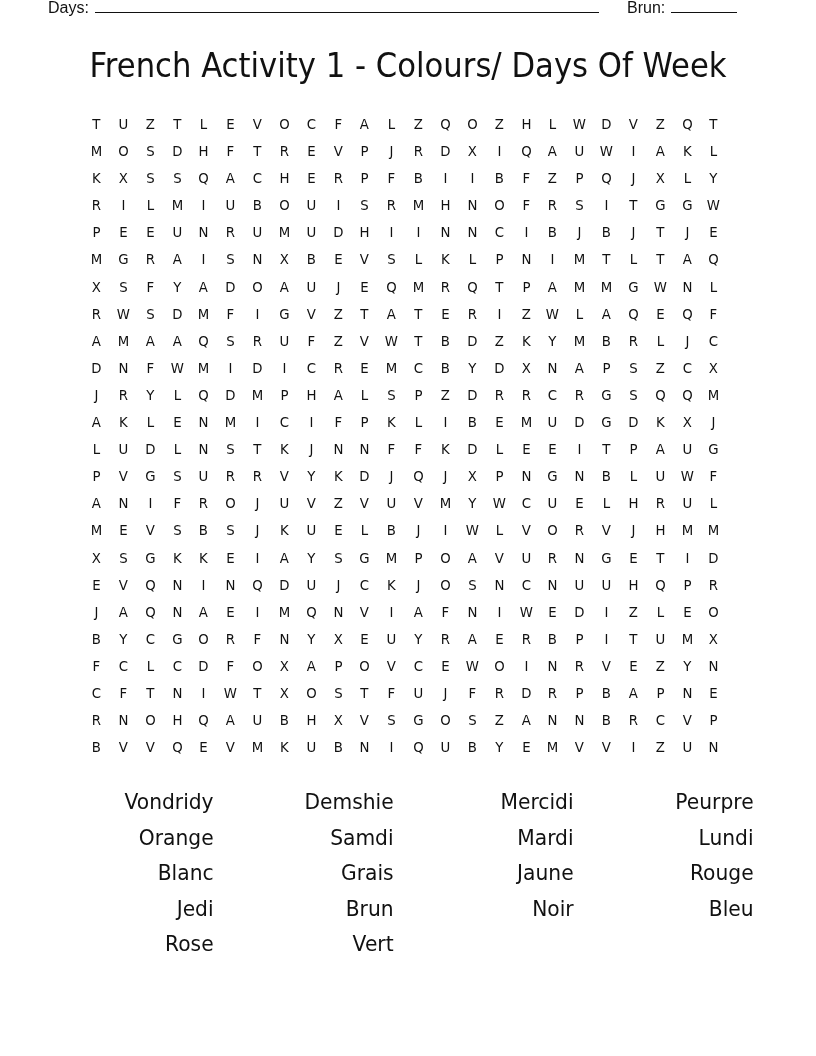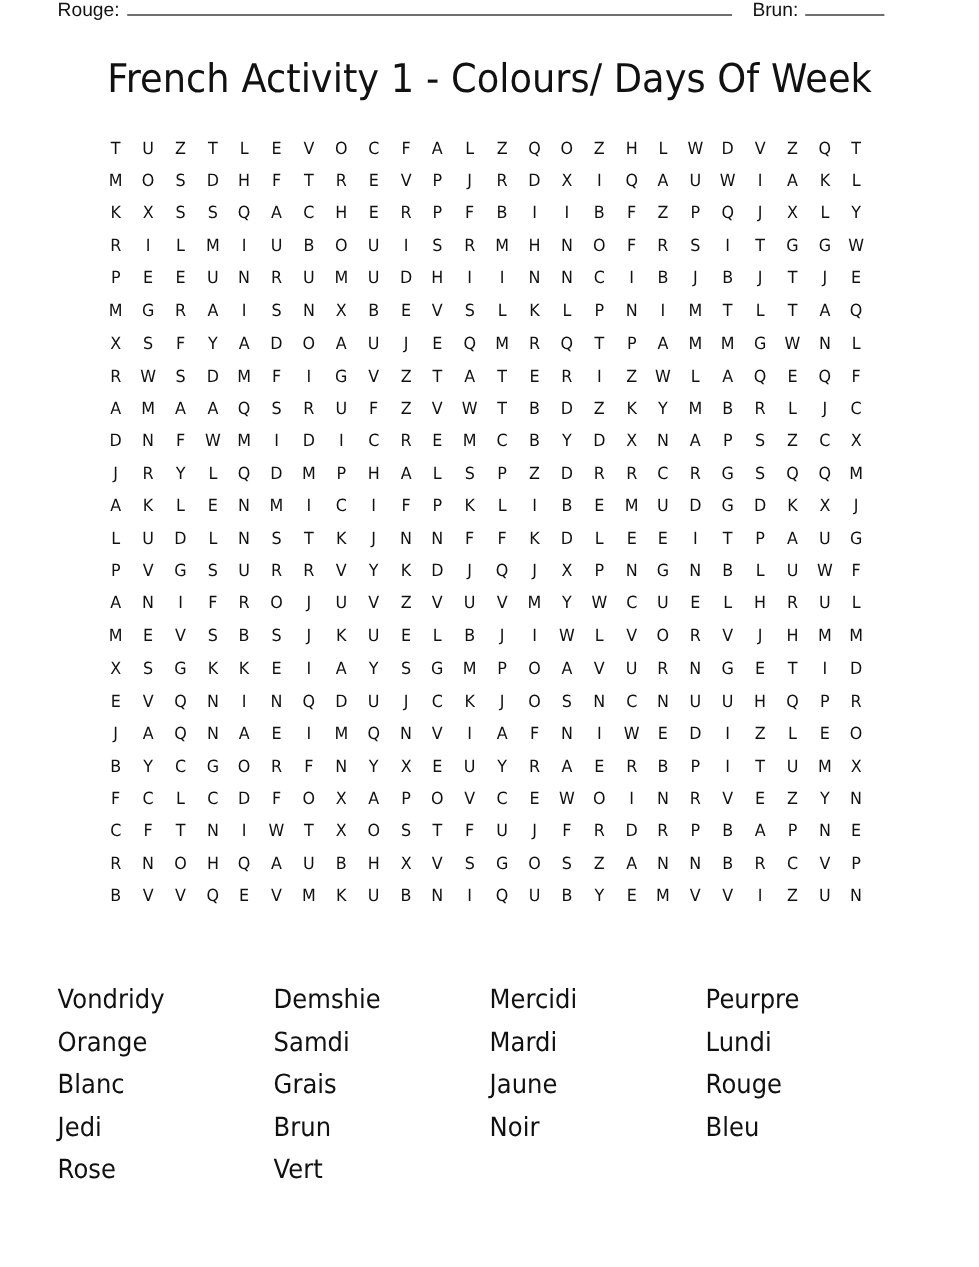--- a/index.html
+++ b/index.html
@@ -67,41 +67,42 @@
       font-family: "DejaVu Sans", sans-serif;
       font-size: 14px;
       text-align: center;
       line-height: 22px;
       width: 26.85px;
       transform: scaleX(0.95);
     }
 
     .word-list {
       position: absolute;
-      top: 818px;
+      top: 786px;
       left: 48px;
       display: grid;
       grid-template-columns: repeat(4, 180px);
       grid-auto-rows: 35.5px;
+      text-align: right;
     }
     .word {
       font-family: "DejaVu Sans", sans-serif;
       font-size: 22px;
       line-height: 32px;
       white-space: nowrap;
       transform: scaleX(0.92);
       transform-origin: 0 0;
     }
   </style>
 </head>
 <body>
 
 <div class="header-line">
   <div class="field name-field">
-    <span>Rouge:</span><span class="underline"></span>
+    <span>Days:</span><span class="underline"></span>
   </div>
   <div class="field date-field">
     <span>Brun:</span><span class="underline"></span>
   </div>
 </div>
 
 <div class="title">French Activity 1 - Colours/ Days Of Week</div>
 
 <div class="grid" id="letter-grid">
     <div class="cell">T</div>

